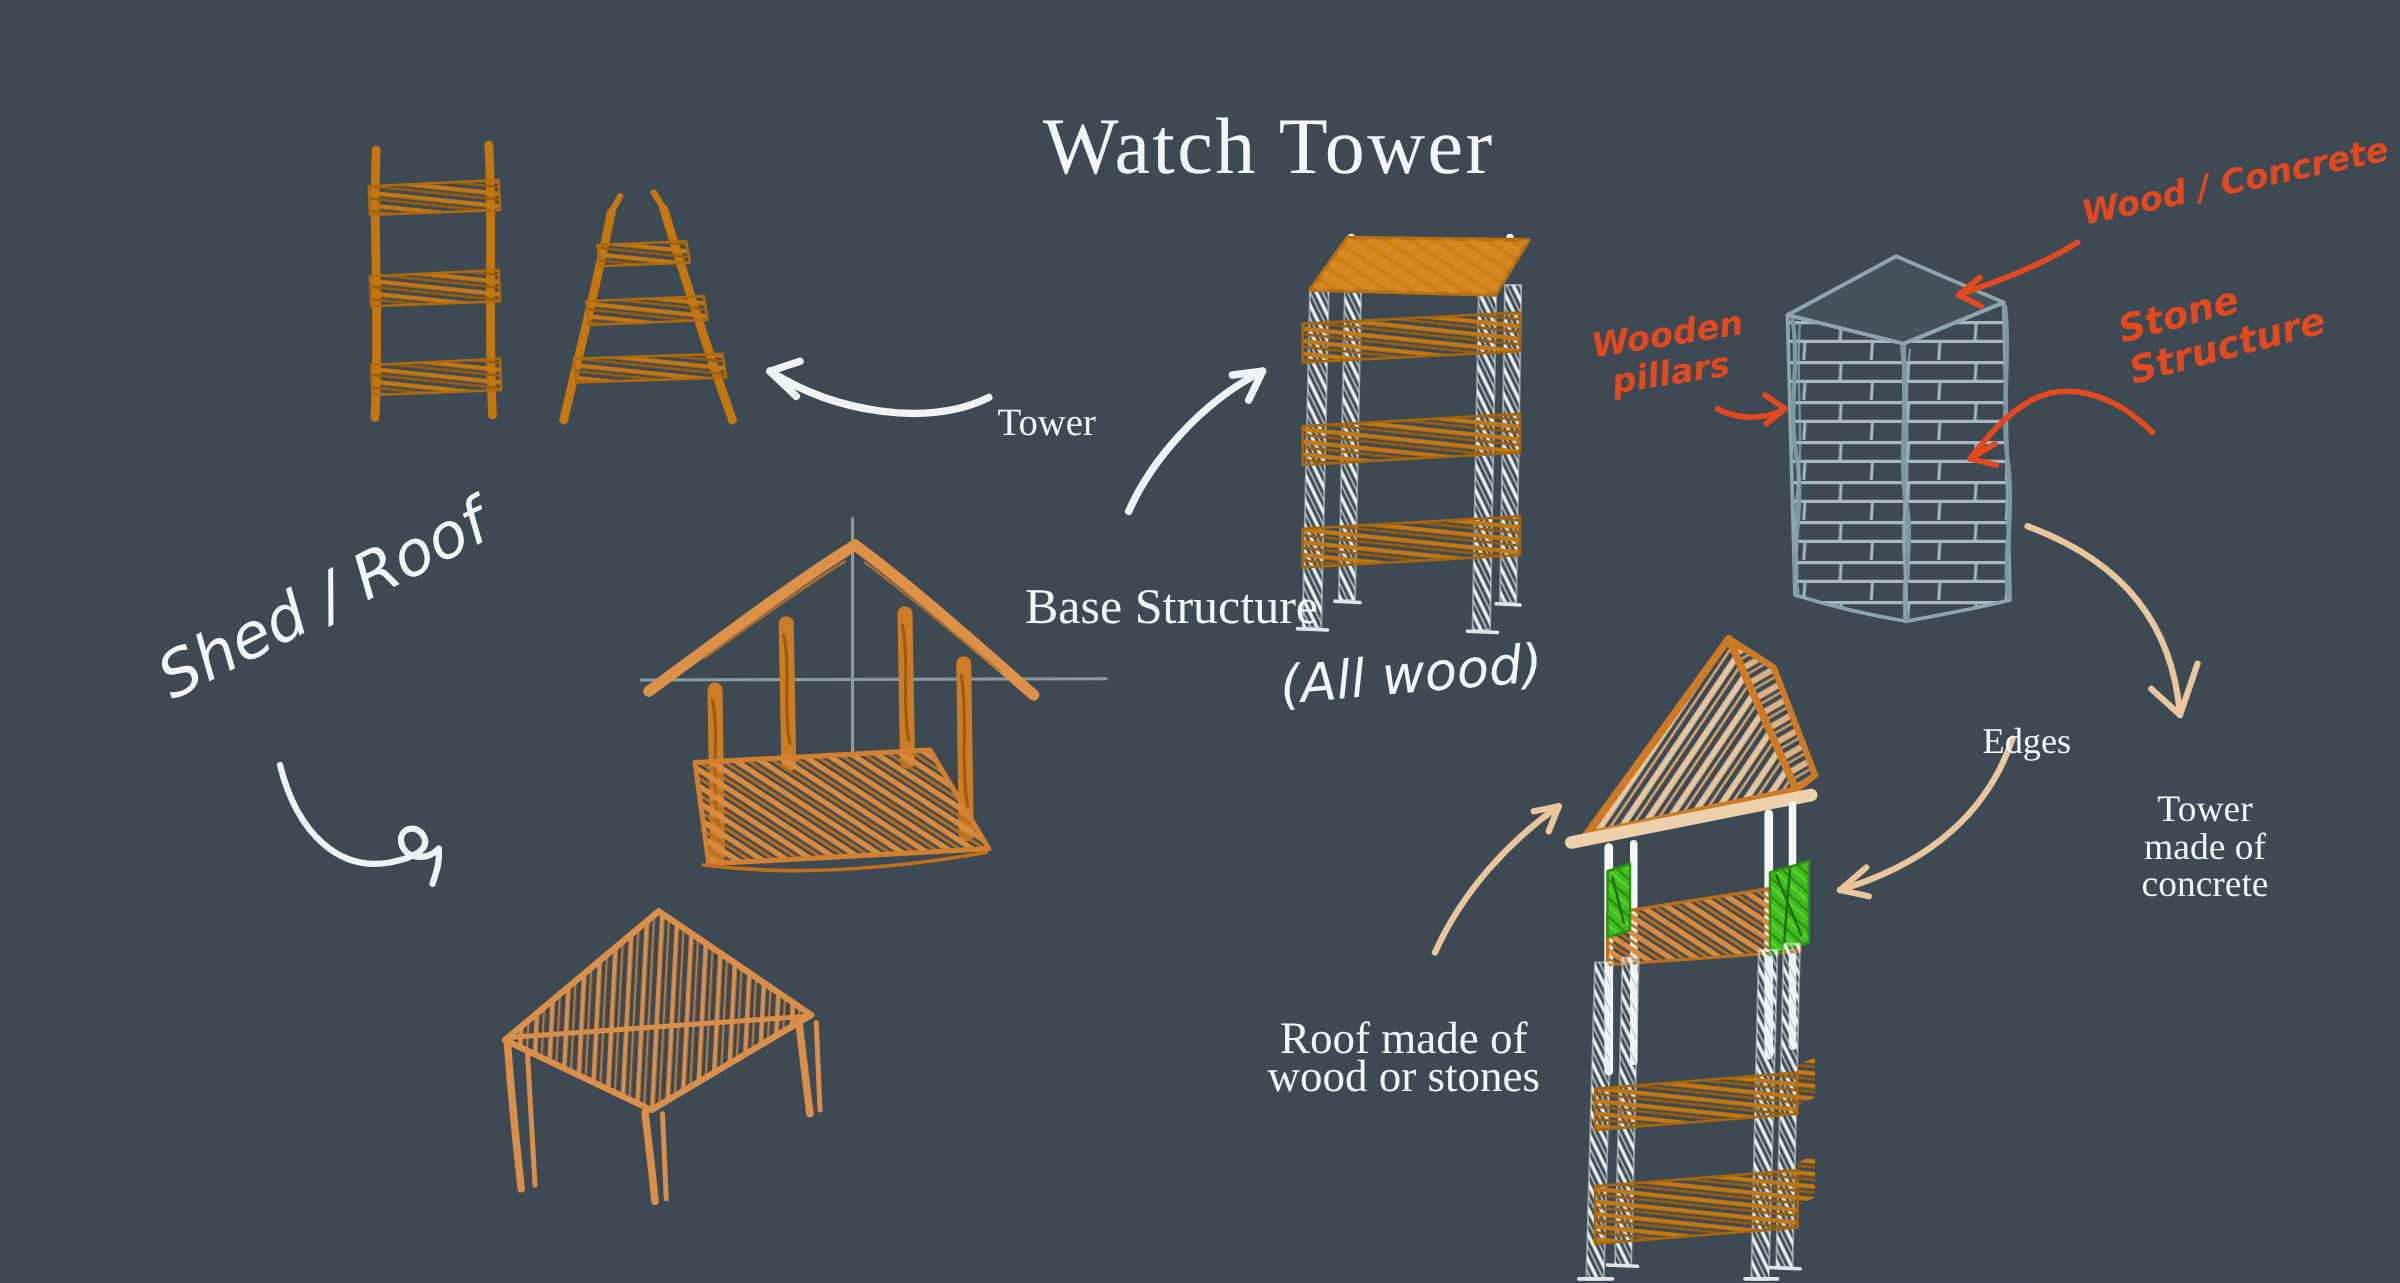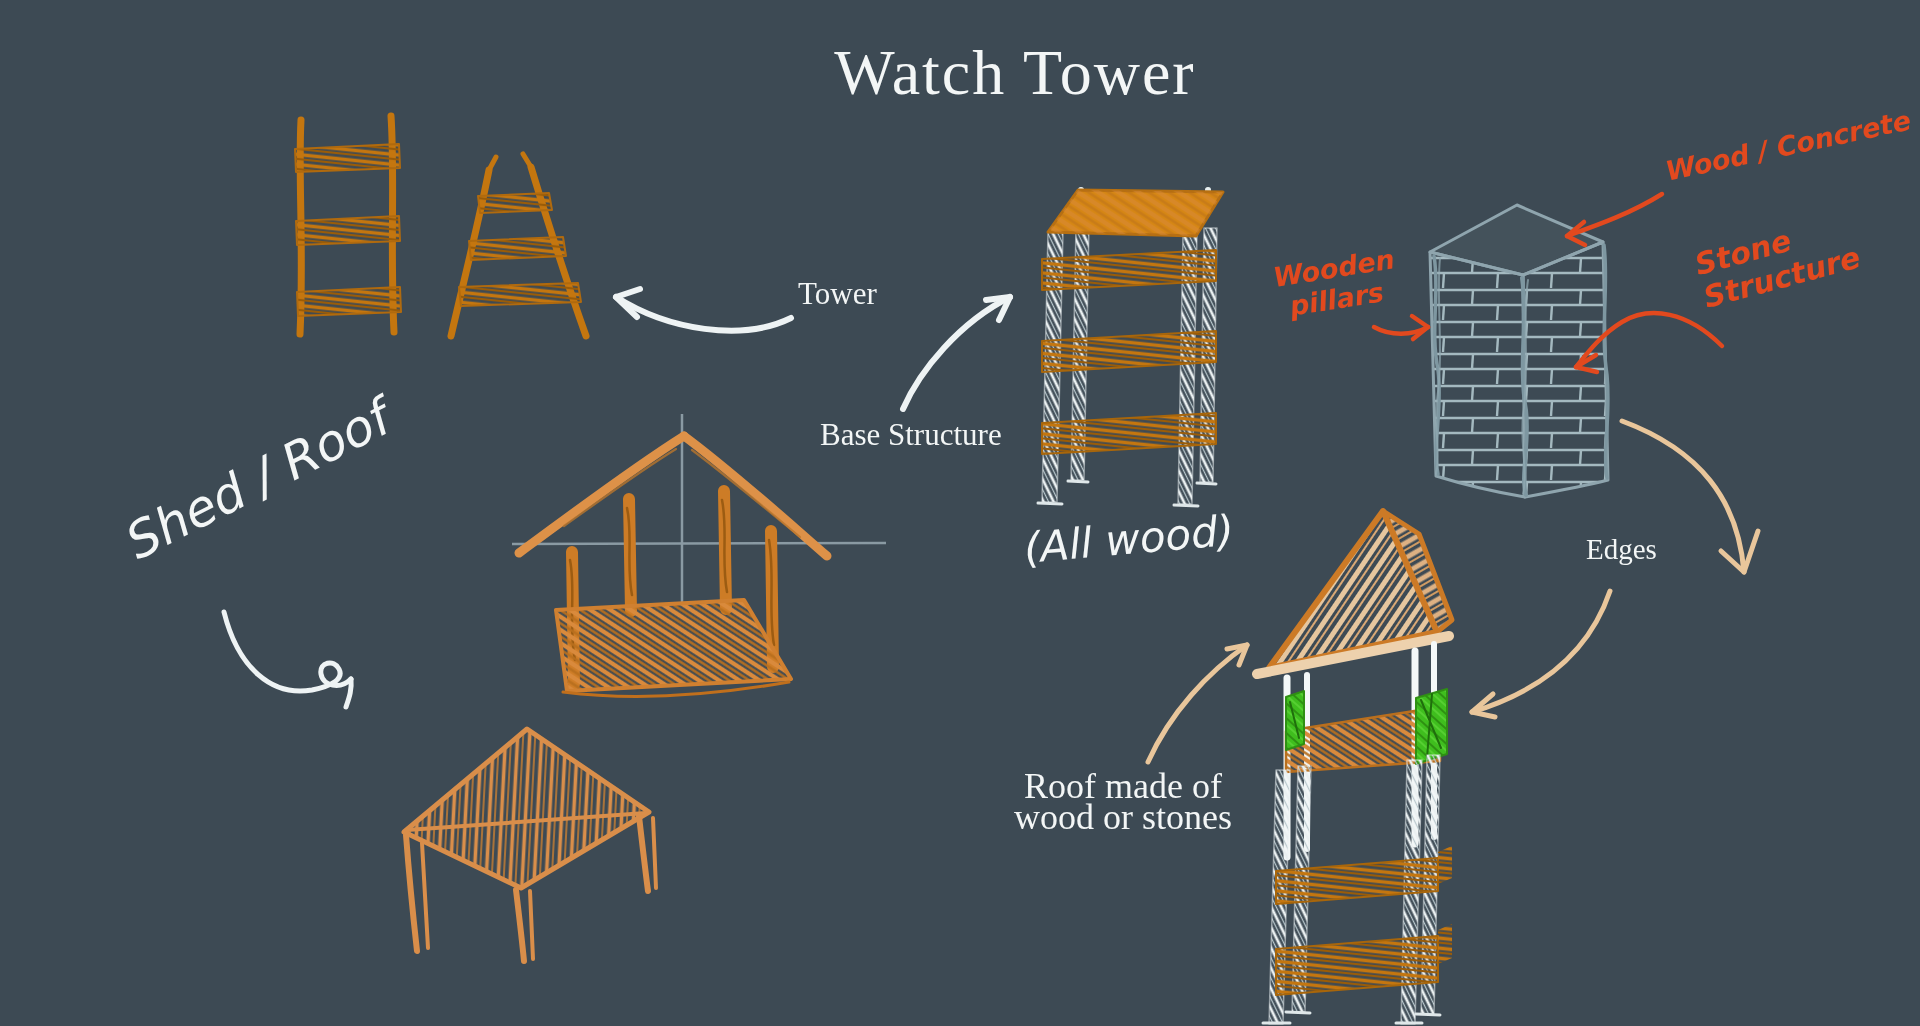--- a/index.html
+++ b/index.html
@@ -1,26 +1,26 @@
 <!DOCTYPE html>
 <html><head>
 <meta charset="utf-8">
 <style>
   html,body{margin:0;padding:0;background:#3d4a54;}
   #canvas{position:relative;width:1920px;height:1026px;background:#3d4a54;overflow:hidden;
           font-family:"Liberation Serif","DejaVu Serif",serif;}
   #sketch-layer{position:absolute;left:0;top:0;width:1920px;height:1026px;}
   .lbl{position:absolute;color:#f3f6f6;white-space:pre-line;}
-  .serif{font-family:"Liberation Serif","DejaVu Serif",serif;}
+  .serif{font-family:"Liberation Serif","DejaVu Serif",serif;margin-top:44px;}
   .hand{font-family:"DejaVu Sans","Liberation Sans",sans-serif;font-style:italic;}
   .red{color:#e2491e;font-weight:bold;}
   .center{text-align:center;}
   #title{left:1015px;top:36px;transform:translateX(-50%);font-size:64px;letter-spacing:2px;white-space:nowrap;}
   #lbl-base{left:798px;top:276px;font-size:31px;}
-  #lbl-base-structure{left:820px;top:417px;font-size:31px;}
+  #lbl-base-structure{left:820px;top:417px;font-size:40px;}
   #lbl-all-wood{left:1024px;top:524px;font-size:42px;transform:rotate(-5deg);transform-origin:left center;white-space:nowrap;}
   #lbl-shed-roof{left:130px;top:516px;font-size:50px;transform:rotate(-27deg);transform-origin:left center;white-space:nowrap;}
   #lbl-wood-concrete{left:1666px;top:156px;font-size:27px;transform:rotate(-12deg);transform-origin:left center;white-space:nowrap;}
   #lbl-stone-structure{left:1700px;top:248px;width:160px;font-size:30px;transform:rotate(-15deg);transform-origin:left center;line-height:34px;}
   #lbl-wooden-pillars{left:1276px;top:262px;width:118px;font-size:27px;transform:rotate(-9deg);transform-origin:left center;line-height:31px;text-align:center;}
   #lbl-edges{left:1586px;top:533px;font-size:29px;}
   #lbl-tower-concrete{left:1690px;top:589px;width:148px;font-size:30px;line-height:30px;}
   #lbl-roof-material{left:1010px;top:771px;width:226px;font-size:36px;line-height:31px;}
 </style>
 </head>
@@ -210,14 +210,15 @@
 
   <div id="title" class="lbl serif">Watch Tower</div>
   <div id="lbl-shed-roof" class="lbl hand">Shed / Roof</div>
   <div id="lbl-base" class="lbl serif">Tower</div>
   <div id="lbl-base-structure" class="lbl serif">Base Structure</div>
   <div id="lbl-all-wood" class="lbl hand">(All wood)</div>
   <div id="lbl-wood-concrete" class="lbl hand red">Wood / Concrete</div>
   <div id="lbl-stone-structure" class="lbl hand red">Stone Structure</div>
   <div id="lbl-wooden-pillars" class="lbl hand red">Wooden pillars</div>
   <div id="lbl-edges" class="lbl serif">Edges</div>
+  <div id="lbl-tower-concrete" class="lbl serif center">Tower made of concrete</div>
   <div id="lbl-roof-material" class="lbl serif center">Roof made of wood or stones</div>
 </div>
 
 </body></html>

